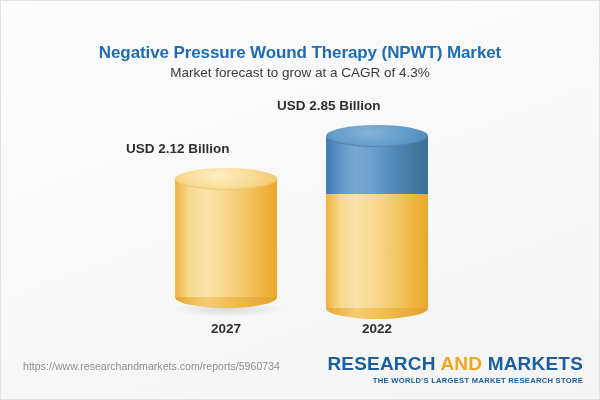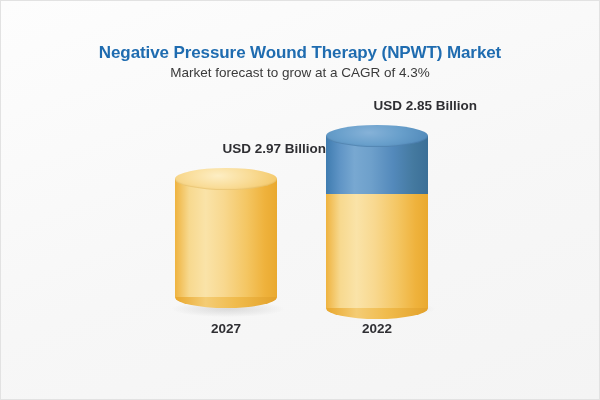--- a/index.html
+++ b/index.html
@@ -55,21 +55,21 @@
   }
 
   .bar-group {
     position: absolute;
   }
 
   .value-label {
     position: absolute;
     width: 200px;
     left: -49px;
-    text-align: right;
+    text-align: left;
     font-size: 13.5px;
     font-weight: bold;
     color: #2f2f33;
     white-space: nowrap;
   }
 
   .cat-label {
     position: absolute;
     width: 200px;
     left: -49px;
@@ -214,21 +214,21 @@
 
 <div class="card">
 
   <div class="chart-title">Negative Pressure Wound Therapy (NPWT) Market</div>
   <div class="chart-subtitle">Market forecast to grow at a CAGR of 4.3%</div>
 
   <div class="plot">
 
     <div class="bar-group" style="left:174px; top:0;">
 
-      <div class="value-label" style="top:140px;">USD 2.97 Billion</div>
+      <div class="value-label" style="top:140px;">USD 2.12 Billion</div>
 
       <div class="cyl-shadow" style="top:300px;"></div>
 
       <div class="cylinder gold" style="top:167px;">
         <div class="cyl-seg">
           <div class="cyl-bottom" style="top:118px;"></div>
           <div class="cyl-body" style="top:11px; height:118px;"></div>
           <div class="cyl-top" style="top:0;"></div>
         </div>
       </div>
@@ -253,14 +253,22 @@
           <div class="cyl-body" style="top:11px; height:58px;"></div>
           <div class="cyl-top" style="top:0;"></div>
         </div>
       </div>
 
       <div class="cat-label" style="top:320px;">2022</div>
     </div>
 
   </div>
 
+  <div class="footer">
+    <a class="footer-url" href="#" style="text-decoration:none;">https://www.researchandmarkets.com/reports/5960734</a>
+
+    <div class="logo">
+      <div class="logo-main"><span>RESEARCH</span> <span class="logo-and">AND</span> <span>MARKETS</span></div>
+      <div class="logo-tag">THE WORLD'S LARGEST MARKET RESEARCH STORE</div>
+    </div>
+  </div>
 
 </div>
 
 </body></html>

